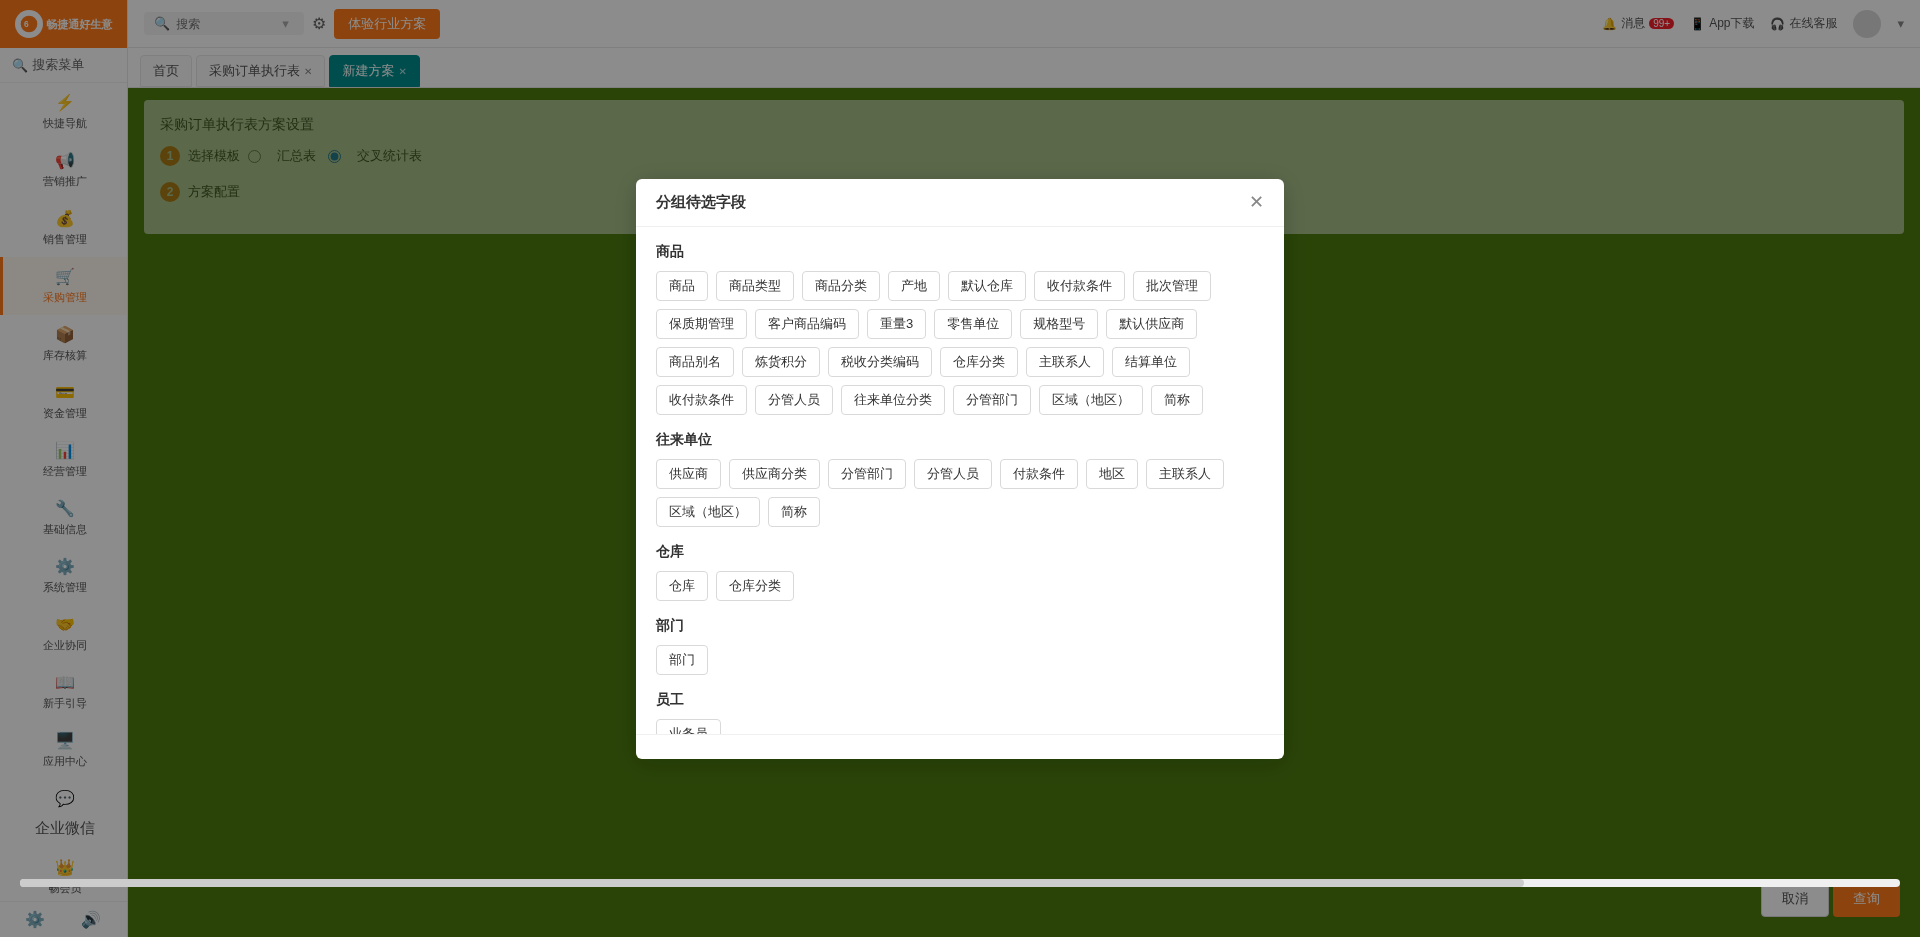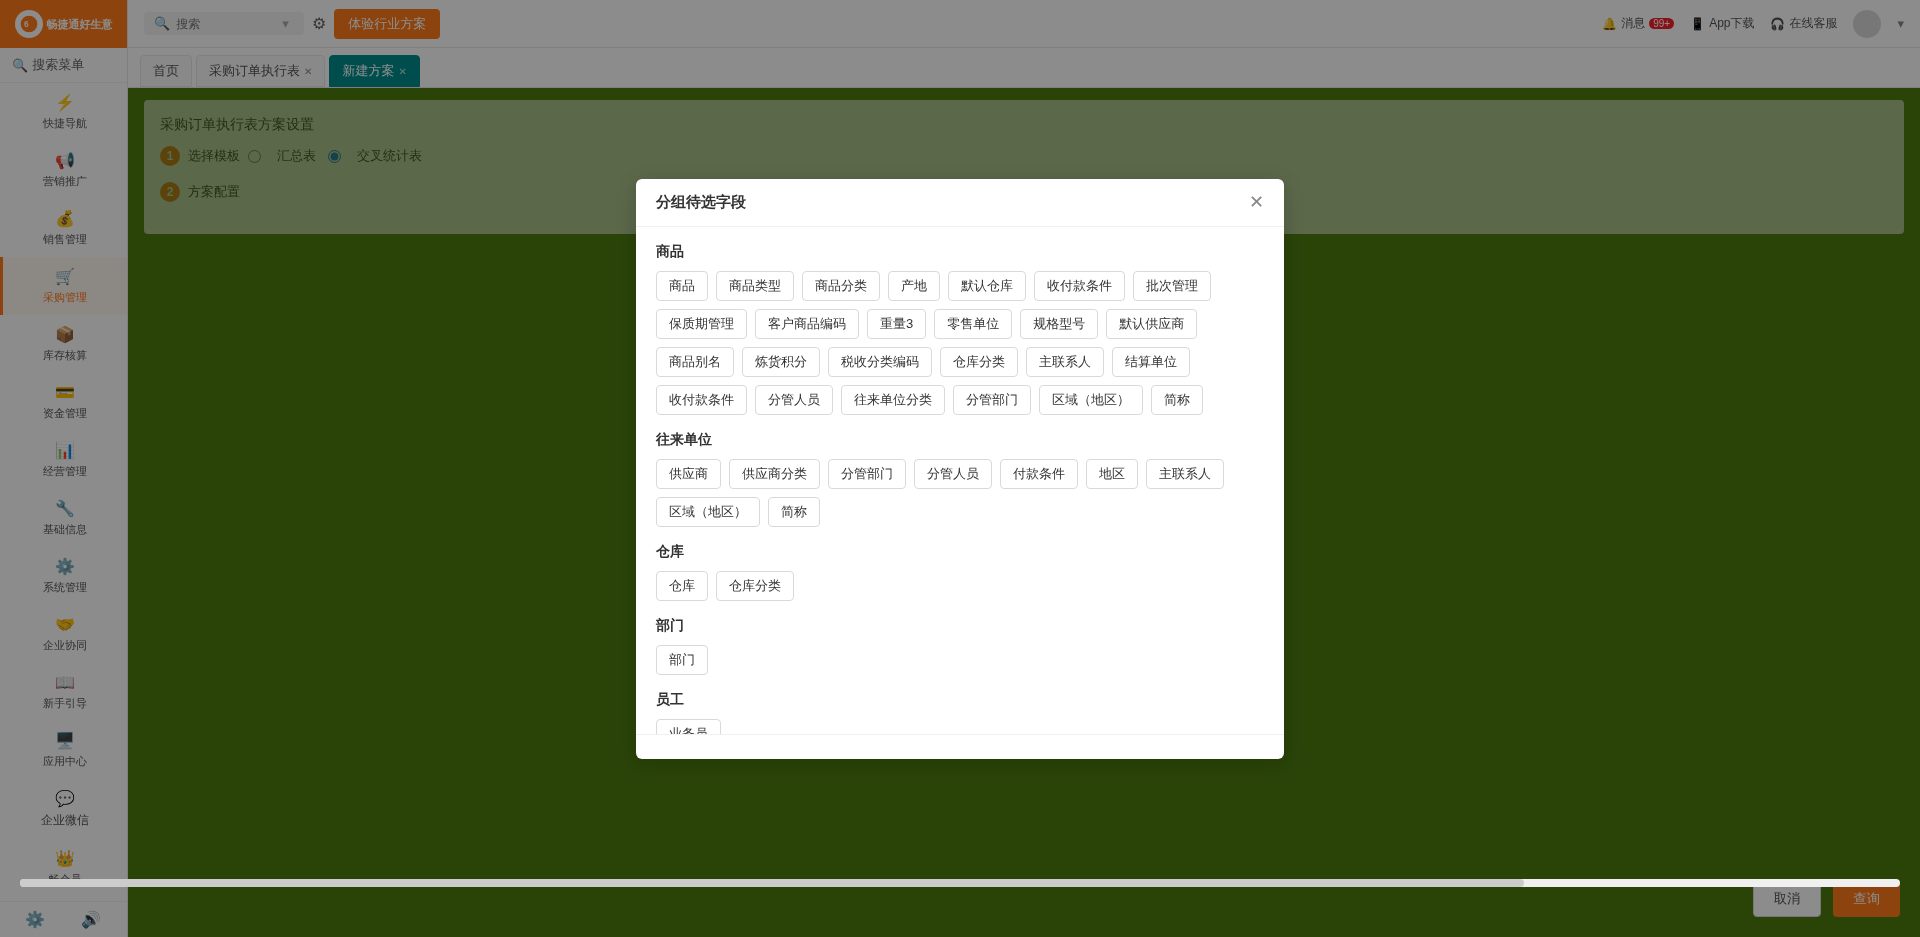--- a/index.html
+++ b/index.html
@@ -138,21 +138,21 @@
         <div class="sidebar-item">
           <span class="sidebar-item-icon">📖</span>
           <span style="font-size:11px;text-align:center;">新手引导</span>
         </div>
         <div class="sidebar-item">
           <span class="sidebar-item-icon">🖥️</span>
           <span style="font-size:11px;text-align:center;">应用中心</span>
         </div>
         <div class="sidebar-item">
           <span class="sidebar-item-icon">💬</span>
-          <span style="font-size:12px;text-align:left;">企业微信</span>
+          <span style="font-size:15px;text-align:left;margin-top:7px;">企业微信</span>
         </div>
         <div class="sidebar-item">
           <span class="sidebar-item-icon">👑</span>
           <span style="font-size:11px;text-align:center;">畅会员</span>
         </div>
       </div>
     <div class="sidebar-bottom">
       <span style="cursor:pointer;font-size:16px;">⚙️</span>
       <span style="cursor:pointer;font-size:16px;">🔊</span>
     </div>
@@ -307,16 +307,16 @@
       </div>
     <div class="modal-footer">
 
       <div style="position:absolute;bottom:50px;left:20px;right:20px;height:8px;background:#f0f0f0;border-radius:4px;">
         <div style="width:80%;height:8px;background:#ccc;border-radius:4px;"></div>
       </div>
     </div>
   </div>
 </div>
 
-<div style="position:fixed;bottom:20px;right:20px;display:flex;gap:12px;z-index:999;">
+<div style="position:fixed;bottom:20px;right:20px;display:flex;gap:4px;z-index:999;">
   <button class="btn-cancel">取消</button>
   <button class="btn-confirm" style="background:#ff7a1a;border:none;border-radius:4px;padding:8px 20px;cursor:pointer;color:#fff;">查询</button>
 </div>
 
 </body></html>

